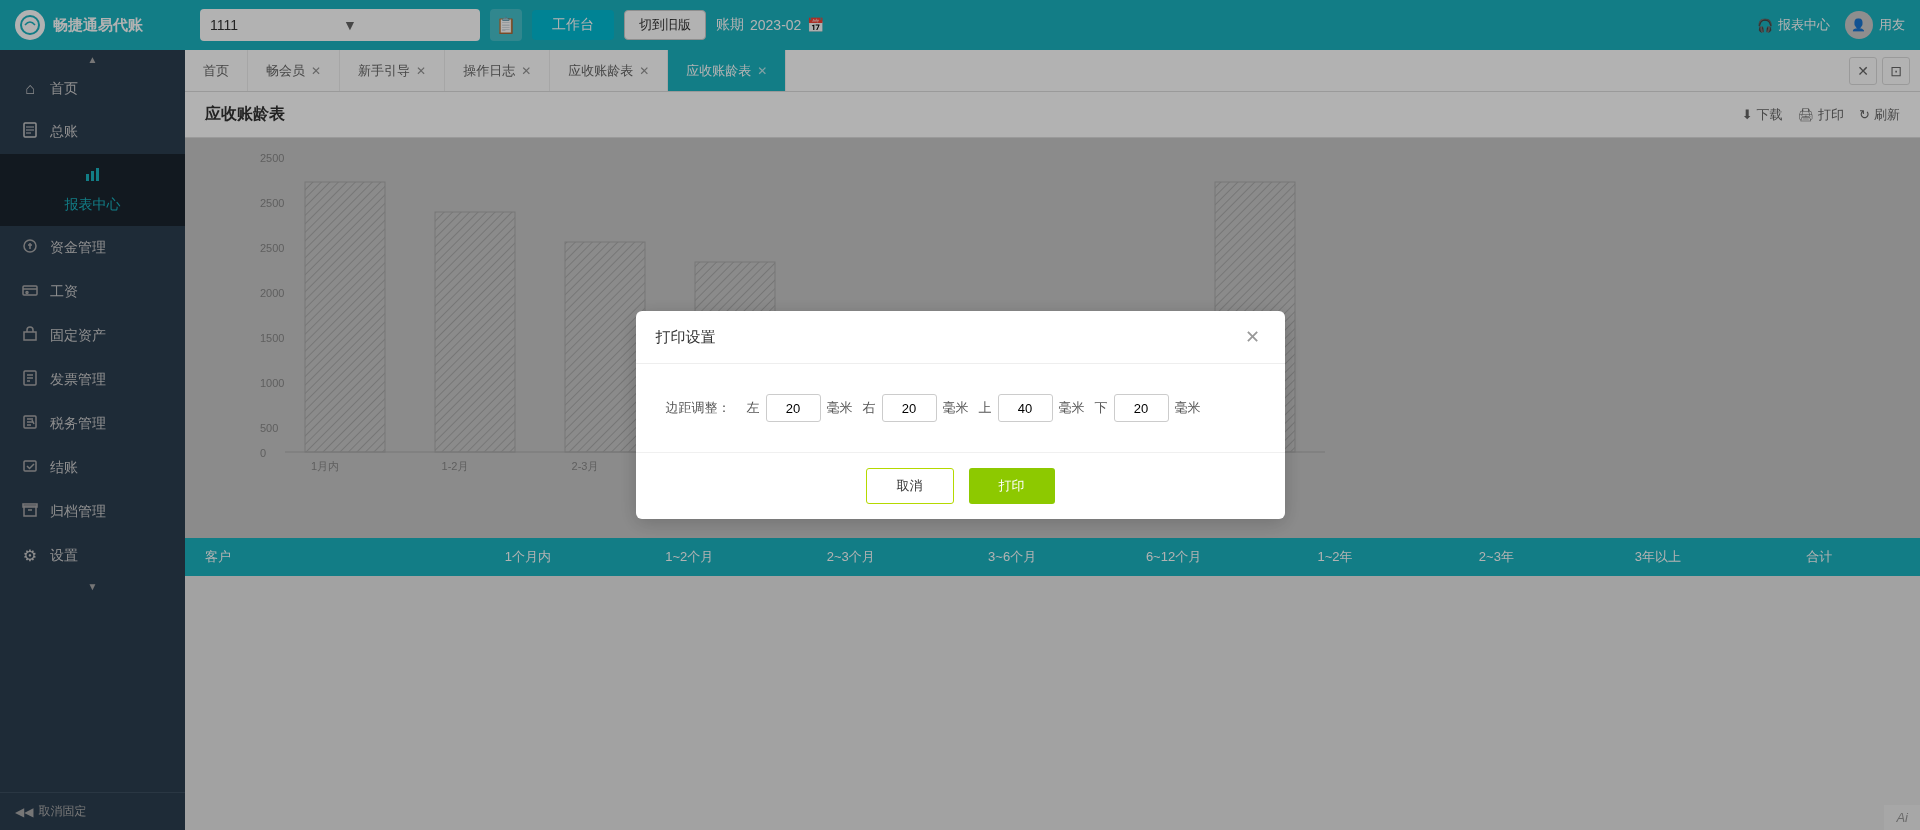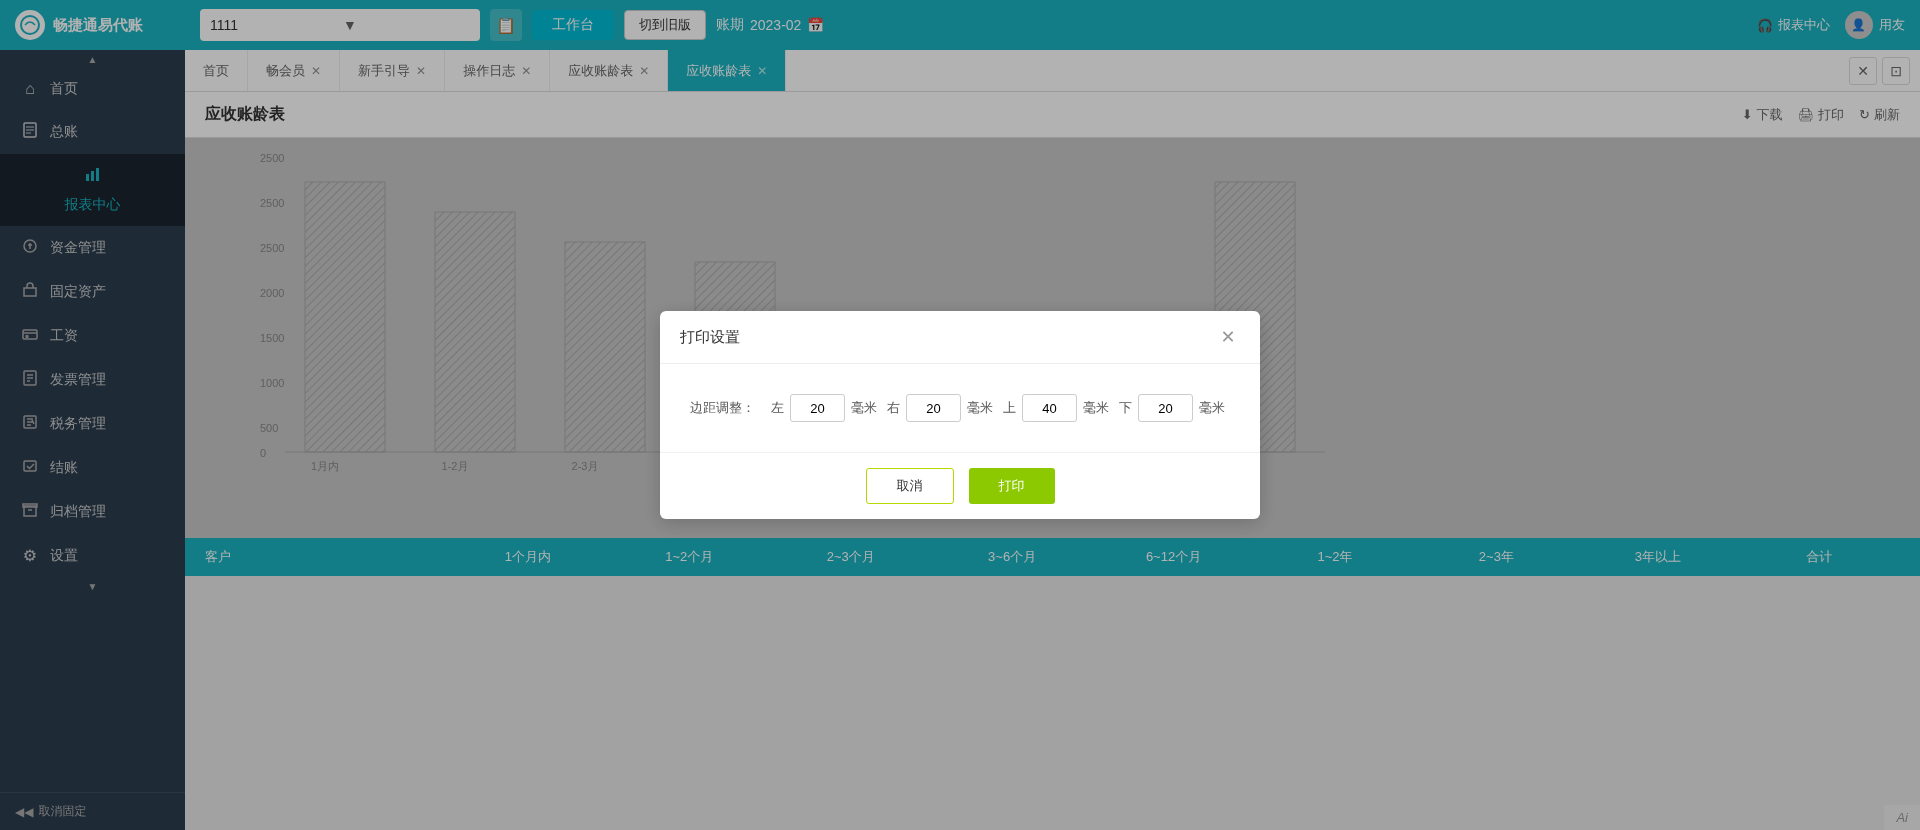--- a/index.html
+++ b/index.html
@@ -174,21 +174,21 @@
 
     
     .modal-overlay {
       position: fixed; inset: 0;
       background: rgba(0,0,0,0.3);
       display: flex; align-items: center; justify-content: center;
       z-index: 1000;
     }
     .modal {
       background: white; border-radius: 6px;
-      width: 600px; box-shadow: 0 4px 20px rgba(0,0,0,0.2);
+      width: 649px; box-shadow: 0 4px 20px rgba(0,0,0,0.2);
       overflow: hidden;
     }
     .modal-header {
       padding: 14px 20px; border-bottom: 1px solid #eee;
       display: flex; align-items: center; justify-content: space-between;
     }
     .modal-title { font-size: 15px; color: #333; font-weight: 500; }
     .modal-close {
       color: #999; cursor: pointer; font-size: 18px;
       width: 24px; height: 24px; display: flex; align-items: center; justify-content: center;
@@ -304,35 +304,35 @@
         <svg width="16" height="16" viewBox="0 0 16 16" fill="none" stroke="#aaa" stroke-width="1.5">
           <circle cx="8" cy="8" r="6"></circle>
           <path d="M8 5v6M6 7h4"></path>
         </svg>
       </span>
       <span>资金管理</span>
     </div>
     <div class="sidebar-item">
       <span class="s-icon">
         <svg width="16" height="16" viewBox="0 0 16 16" fill="none" stroke="#aaa" stroke-width="1.5">
-          <rect x="2" y="6" width="12" height="8"></rect>
-          <path d="M5 6V4a3 3 0 016 0v2"></path>
-        </svg>
-      </span>
-      <span>固定资产</span>
-    </div>
-    <div class="sidebar-item">
-      <span class="s-icon">
-        <svg width="16" height="16" viewBox="0 0 16 16" fill="none" stroke="#aaa" stroke-width="1.5">
           <rect x="1" y="4" width="14" height="9" rx="1"></rect>
           <line x1="1" y1="7" x2="15" y2="7"></line>
           <circle cx="5" cy="10.5" r="1"></circle>
         </svg>
       </span>
       <span>工资</span>
+    </div>
+    <div class="sidebar-item">
+      <span class="s-icon">
+        <svg width="16" height="16" viewBox="0 0 16 16" fill="none" stroke="#aaa" stroke-width="1.5">
+          <rect x="2" y="6" width="12" height="8"></rect>
+          <path d="M5 6V4a3 3 0 016 0v2"></path>
+        </svg>
+      </span>
+      <span>固定资产</span>
     </div>
     <div class="sidebar-item">
       <span class="s-icon">
         <svg width="16" height="16" viewBox="0 0 16 16" fill="none" stroke="#aaa" stroke-width="1.5">
           <rect x="2" y="1" width="12" height="14" rx="1"></rect>
           <line x1="5" y1="5" x2="11" y2="5"></line>
           <line x1="5" y1="8" x2="11" y2="8"></line>
           <line x1="5" y1="11" x2="8" y2="11"></line>
         </svg>
       </span>

